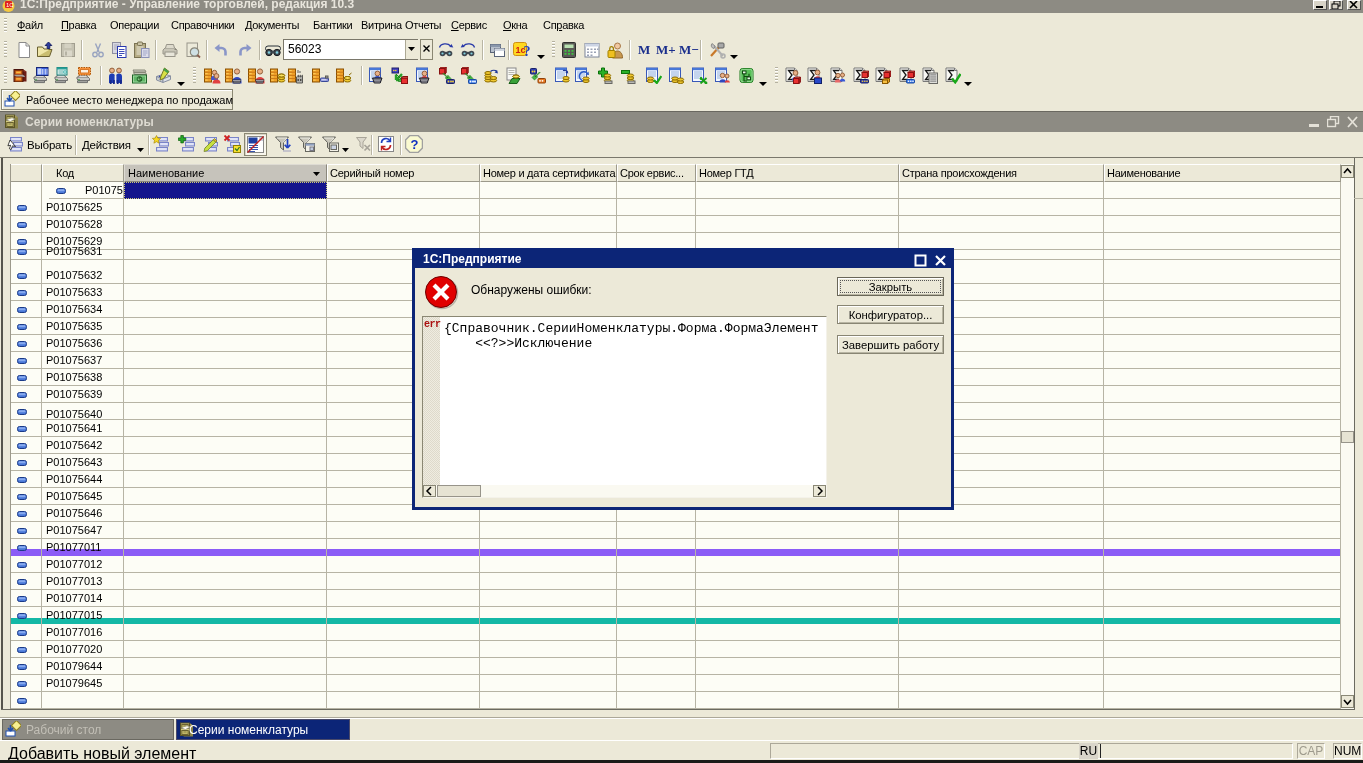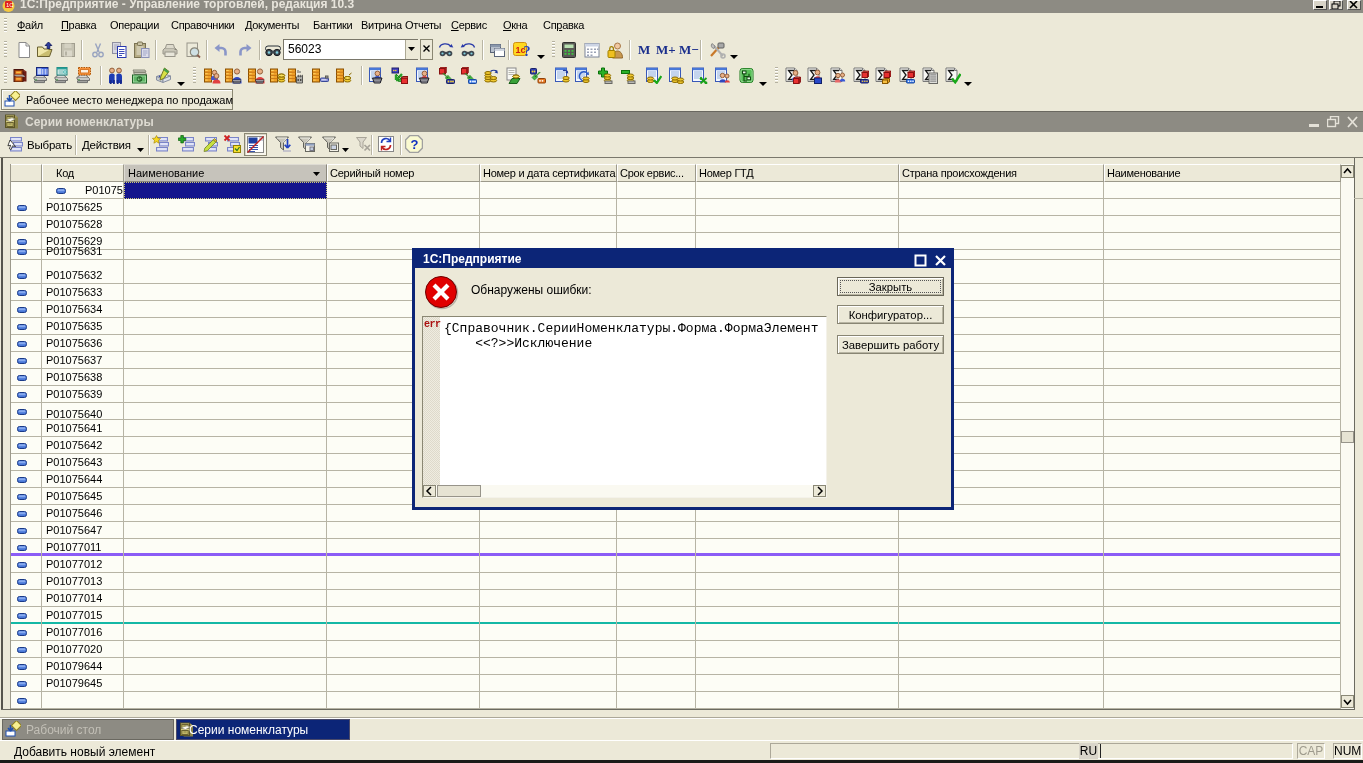--- a/index.html
+++ b/index.html
@@ -870,21 +870,21 @@
     </svg>
     <div class="abs" style="left:36px;top:2px;color:#000;">P01075646</div>
   </div>
 <div class="abs" style="left:10px;top:522px;width:1331px;height:17px;border-bottom:1px solid #b7b4a5;">
     <svg style="position:absolute;left:7px;top:6px;" width="10" height="6">
       <rect x="0.5" y="0.5" width="9" height="5" rx="2" fill="#4a78d8" stroke="#1a3a88"></rect>
       <rect x="1.5" y="1.2" width="7" height="2" rx="1" fill="#88aaee"></rect>
     </svg>
     <div class="abs" style="left:36px;top:2px;color:#000;">P01075647</div>
   </div>
-<div class="abs" style="left:10px;top:539px;width:1331px;height:17px;border-bottom:3px solid #8b5cf6;">
+<div class="abs" style="left:10px;top:539px;width:1331px;height:17px;border-bottom:7px solid #8b5cf6;">
     <svg style="position:absolute;left:7px;top:6px;" width="10" height="6">
       <rect x="0.5" y="0.5" width="9" height="5" rx="2" fill="#4a78d8" stroke="#1a3a88"></rect>
       <rect x="1.5" y="1.2" width="7" height="2" rx="1" fill="#88aaee"></rect>
     </svg>
     <div class="abs" style="left:36px;top:2px;color:#000;">P01077011</div>
   </div>
 <div class="abs" style="left:10px;top:556px;width:1331px;height:17px;border-bottom:1px solid #b7b4a5;">
     <svg style="position:absolute;left:7px;top:6px;" width="10" height="6">
       <rect x="0.5" y="0.5" width="9" height="5" rx="2" fill="#4a78d8" stroke="#1a3a88"></rect>
       <rect x="1.5" y="1.2" width="7" height="2" rx="1" fill="#88aaee"></rect>
@@ -898,21 +898,21 @@
     </svg>
     <div class="abs" style="left:36px;top:2px;color:#000;">P01077013</div>
   </div>
 <div class="abs" style="left:10px;top:590px;width:1331px;height:17px;border-bottom:1px solid #b7b4a5;">
     <svg style="position:absolute;left:7px;top:6px;" width="10" height="6">
       <rect x="0.5" y="0.5" width="9" height="5" rx="2" fill="#4a78d8" stroke="#1a3a88"></rect>
       <rect x="1.5" y="1.2" width="7" height="2" rx="1" fill="#88aaee"></rect>
     </svg>
     <div class="abs" style="left:36px;top:2px;color:#000;">P01077014</div>
   </div>
-<div class="abs" style="left:10px;top:607px;width:1331px;height:17px;border-bottom:2px solid #14b8a6;">
+<div class="abs" style="left:10px;top:607px;width:1331px;height:17px;border-bottom:6px solid #14b8a6;">
     <svg style="position:absolute;left:7px;top:6px;" width="10" height="6">
       <rect x="0.5" y="0.5" width="9" height="5" rx="2" fill="#4a78d8" stroke="#1a3a88"></rect>
       <rect x="1.5" y="1.2" width="7" height="2" rx="1" fill="#88aaee"></rect>
     </svg>
     <div class="abs" style="left:36px;top:2px;color:#000;">P01077015</div>
   </div>
 <div class="abs" style="left:10px;top:624px;width:1331px;height:17px;border-bottom:1px solid #b7b4a5;">
     <svg style="position:absolute;left:7px;top:6px;" width="10" height="6">
       <rect x="0.5" y="0.5" width="9" height="5" rx="2" fill="#4a78d8" stroke="#1a3a88"></rect>
       <rect x="1.5" y="1.2" width="7" height="2" rx="1" fill="#88aaee"></rect>
@@ -982,21 +982,21 @@
       <path d="M11.5 2 l3.5 2.5 h-3.5 z" fill="#a89c58"></path>
       <rect x="2.5" y="2" width="9" height="12.5" fill="#d6cd80" stroke="#5a5426"></rect>
       <rect x="3.8" y="3.5" width="6.4" height="4" fill="#c2b96a" stroke="#6a6230"></rect>
       <rect x="3.8" y="9.5" width="6.4" height="4" fill="#c2b96a" stroke="#6a6230"></rect>
       <path d="M3.5 7 l4.5-2.5 4 1.5 -4.5 2.5 z" fill="#fcfaf0" stroke="#909080" stroke-width="0.6"></path>
       <rect x="5.5" y="4.5" width="3" height="1" fill="#8a8348"></rect>
       <rect x="5.5" y="10.5" width="3" height="1" fill="#8a8348"></rect>
     </svg></div>
 <div class="abs" style="left:189px;top:723px;font-size:12px;color:#fff;">Серии номенклатуры</div>
 <div class="abs" style="left:0;top:740px;width:1363px;height:1px;background:#fff;"></div>
-<div class="abs" style="left:14px;top:745px;font-size:12px;">Добавить новый элемент</div>
+<div class="abs" style="left:8px;top:745px;font-size:16px;">Добавить новый элемент</div>
 <div class="abs" style="left:770px;top:743px;width:523px;height:16px;border:1px solid #aca899;border-bottom-color:#fff;border-right-color:#fff;"></div>
 <div class="abs" style="left:1079px;top:743px;width:19px;height:16px;background:#d9d5c9;text-align:center;line-height:16px;font-size:12px;">RU</div>
 <div class="abs" style="left:1297px;top:743px;width:28px;height:16px;border:1px solid #aca899;border-bottom-color:#fff;border-right-color:#fff;text-align:center;line-height:15px;font-size:12px;color:#9e9b8d;">CAP</div>
 <div class="abs" style="left:1333px;top:743px;width:29px;height:16px;border:1px solid #aca899;border-bottom-color:#fff;border-right-color:#fff;text-align:center;line-height:15px;font-size:12px;color:#000;">NUM</div>
 <div class="abs" style="left:1100px;top:744px;width:1px;height:14px;background:#222;"></div>
 <div class="abs" style="left:0;top:760px;width:1363px;height:3px;background:#1a1a18;"></div>
 <div class="abs" style="left:412px;top:248px;width:542px;height:262px;background:#ece9d8;border:3px solid #0c2577;z-index:50;"></div>
 <div class="abs" style="left:415px;top:248px;width:536px;height:20px;background:#0c2577;z-index:51;"></div>
 <div class="abs" style="left:423px;top:252px;font-size:12px;font-weight:bold;color:#fff;z-index:52;">1С:Предприятие</div>
 <div class="abs" style="left:914px;top:254px;z-index:52;"><svg width="13" height="13">

